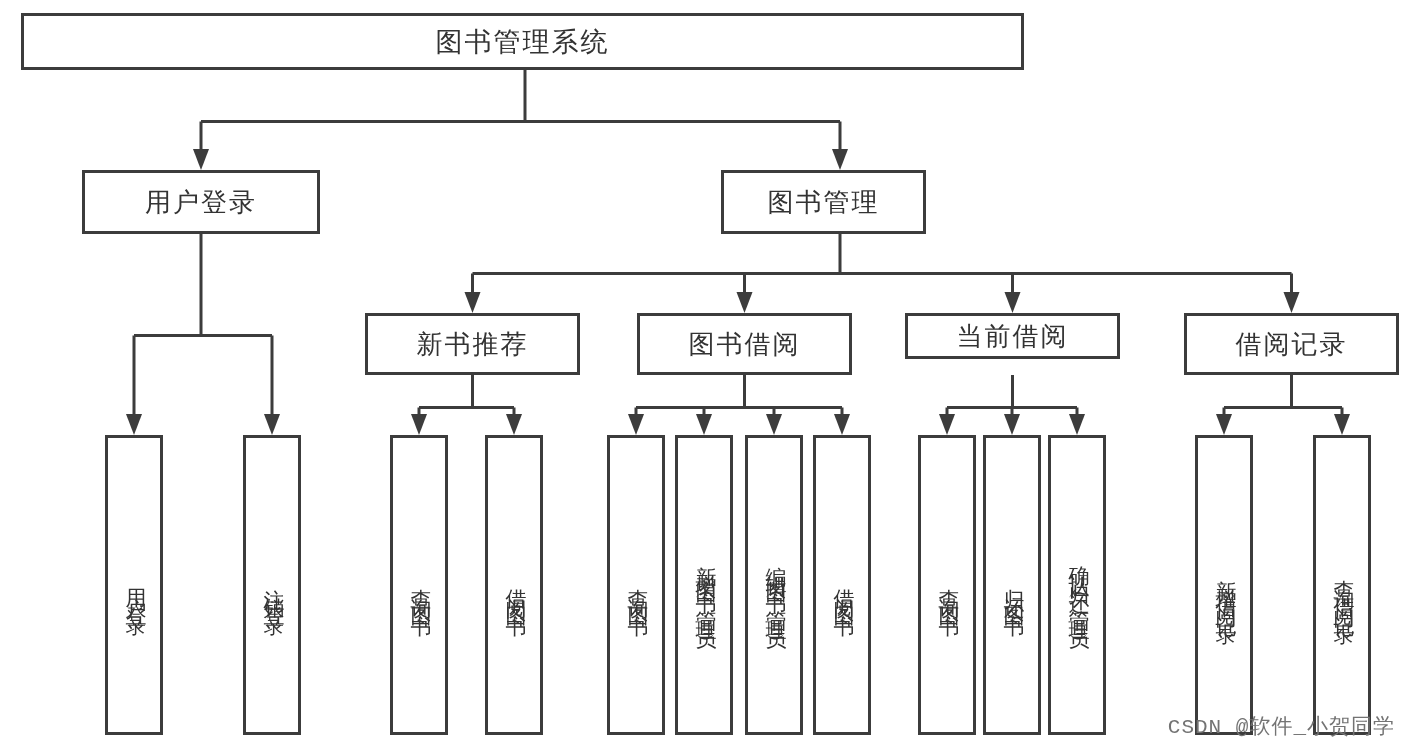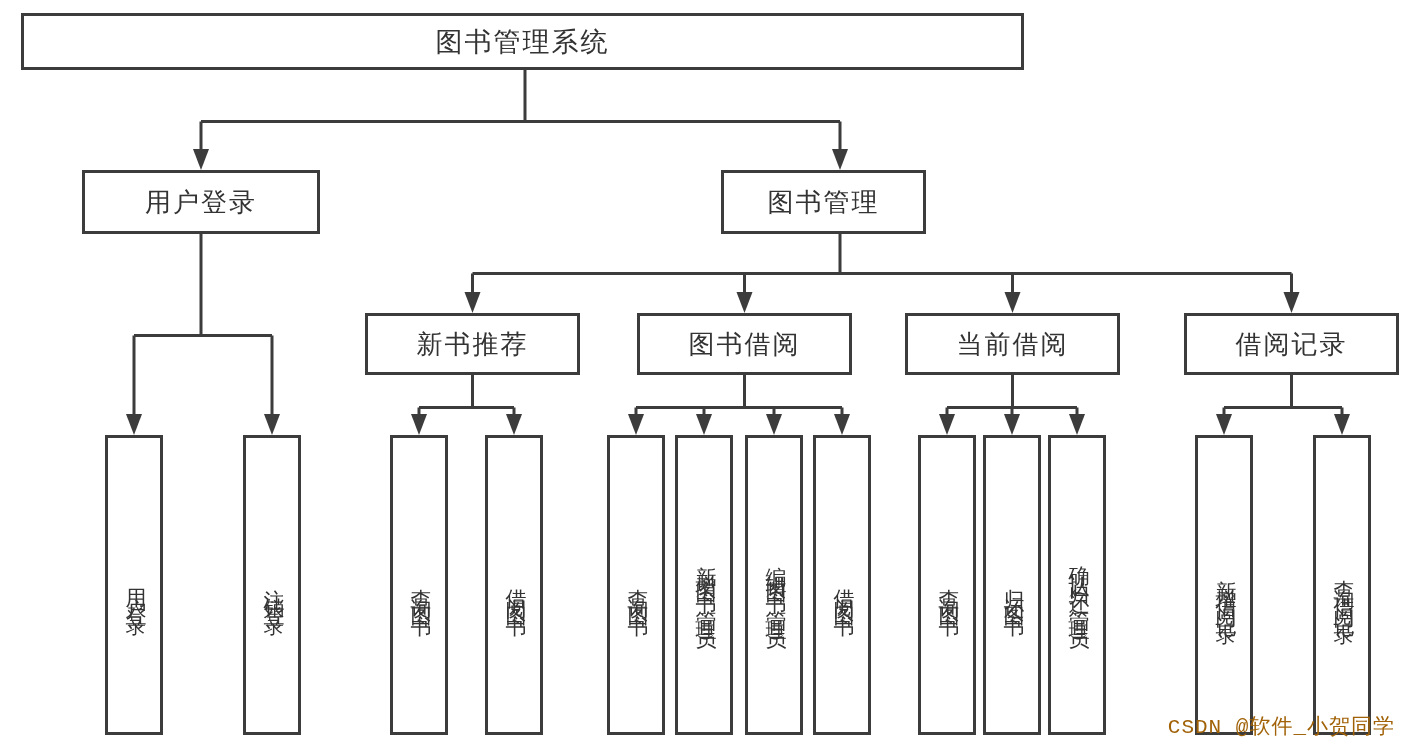--- a/index.html
+++ b/index.html
@@ -16,21 +16,21 @@
   }
   .hlabel{font-size:26px;color:#333333;letter-spacing:2px;white-space:nowrap;}
   .root-label{font-size:27px;}
   .leaf{top:435px;width:58px;height:300px;}
   .vlabel{
     writing-mode:vertical-lr;font-size:21px;color:#333333;
     letter-spacing:9px;line-height:1.15;margin-bottom:-9px;white-space:nowrap;
   }
   .watermark{
     position:absolute;top:712px;right:10px;z-index:5;
-    font-size:21px;color:#a16207;letter-spacing:1px;white-space:nowrap;
+    font-size:21px;color:#737373;letter-spacing:1px;white-space:nowrap;
   }
 </style>
 </head>
 <body>
 
 <div class="canvas">
 
   <svg class="connectors" viewBox="0 0 1405 747" aria-hidden="true">
     <path d="M525 69 V121.5 M201 121.5 H840 M201 121.5 V153 M840 121.5 V153"></path>
     <path d="M201 234 V335.5 M134 335.5 H272 M134 335.5 V418 M272 335.5 V418"></path>
@@ -71,21 +71,21 @@
   <div class="box" style="left:721px;top:170px;width:205px;height:64px">
     <span class="hlabel">图书管理</span>
   </div>
 
   <div class="box" style="left:637px;top:313px;width:215px;height:62px">
     <span class="hlabel">图书借阅</span>
   </div>
   <div class="box" style="left:365px;top:313px;width:215px;height:62px">
     <span class="hlabel">新书推荐</span>
   </div>
-  <div class="box" style="left:905px;top:313px;width:215px;height:62px">
+  <div class="box" style="left:905px;top:313px;width:215px;height:46px">
     <span class="hlabel">当前借阅</span>
   </div>
   <div class="box" style="left:1184px;top:313px;width:215px;height:62px">
     <span class="hlabel">借阅记录</span>
   </div>
 
   <div class="box leaf" style="left:105px">
     <span class="vlabel">用户登录</span>
   </div>
   <div class="box leaf" style="left:243px">

